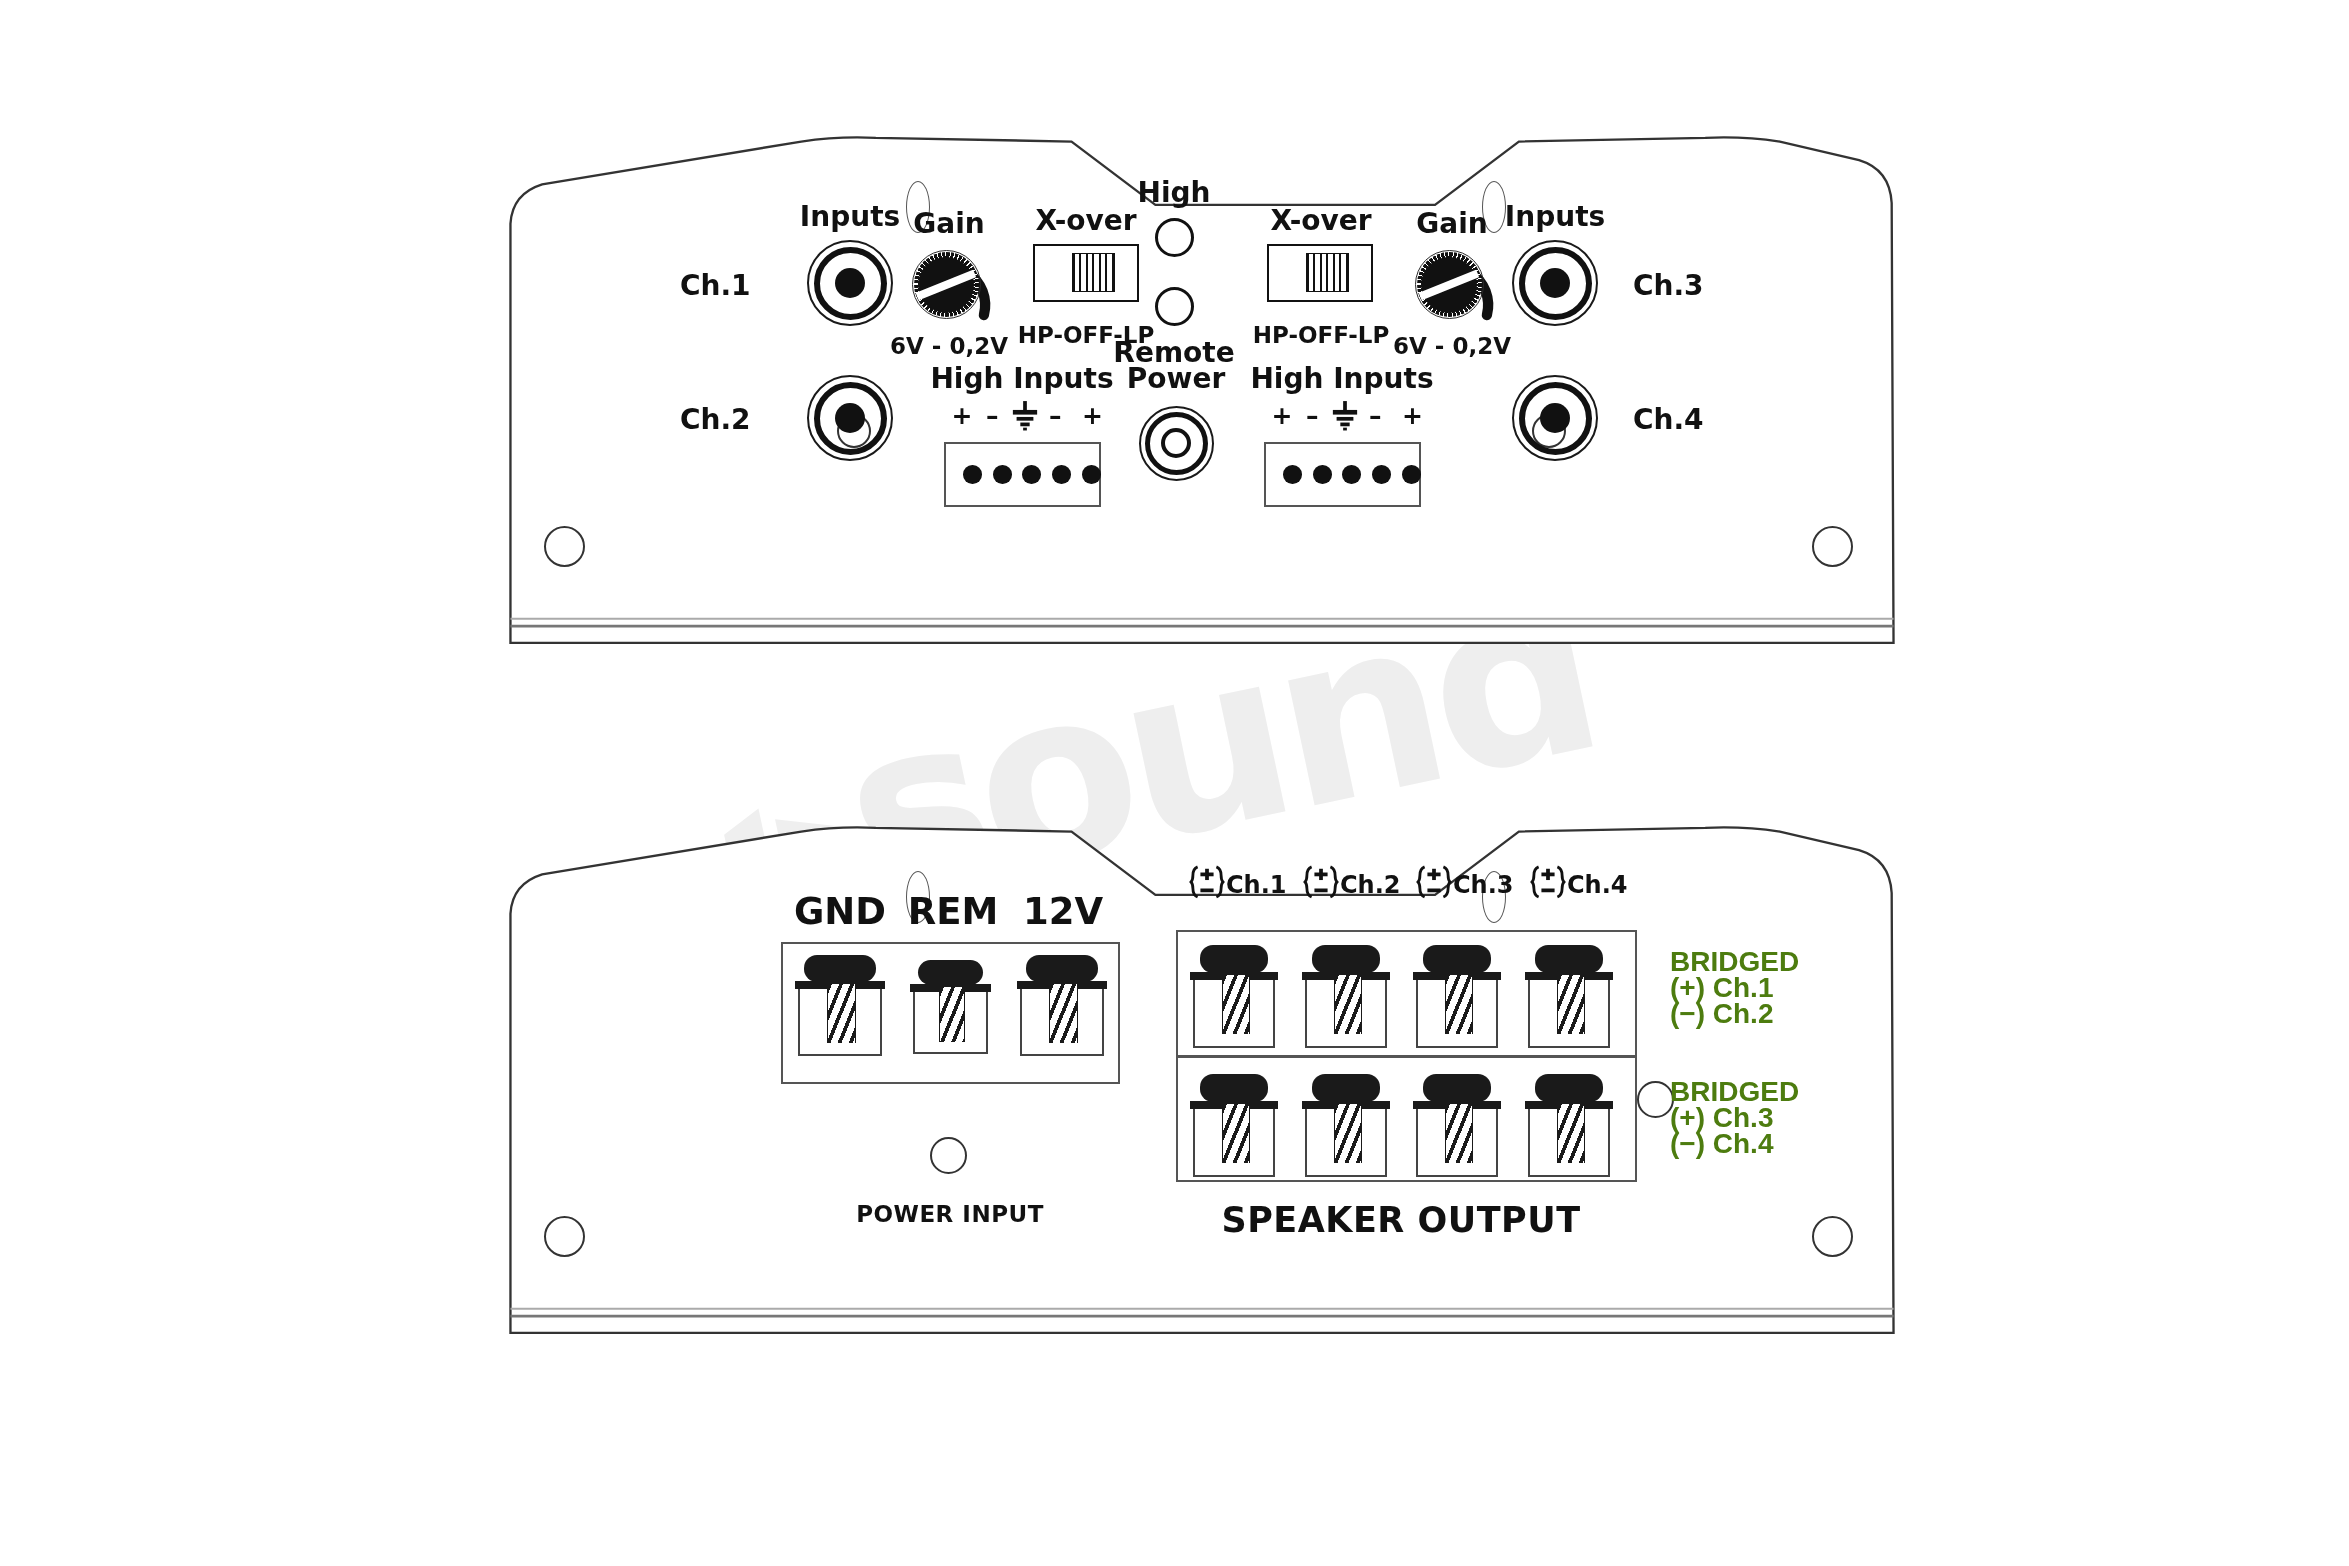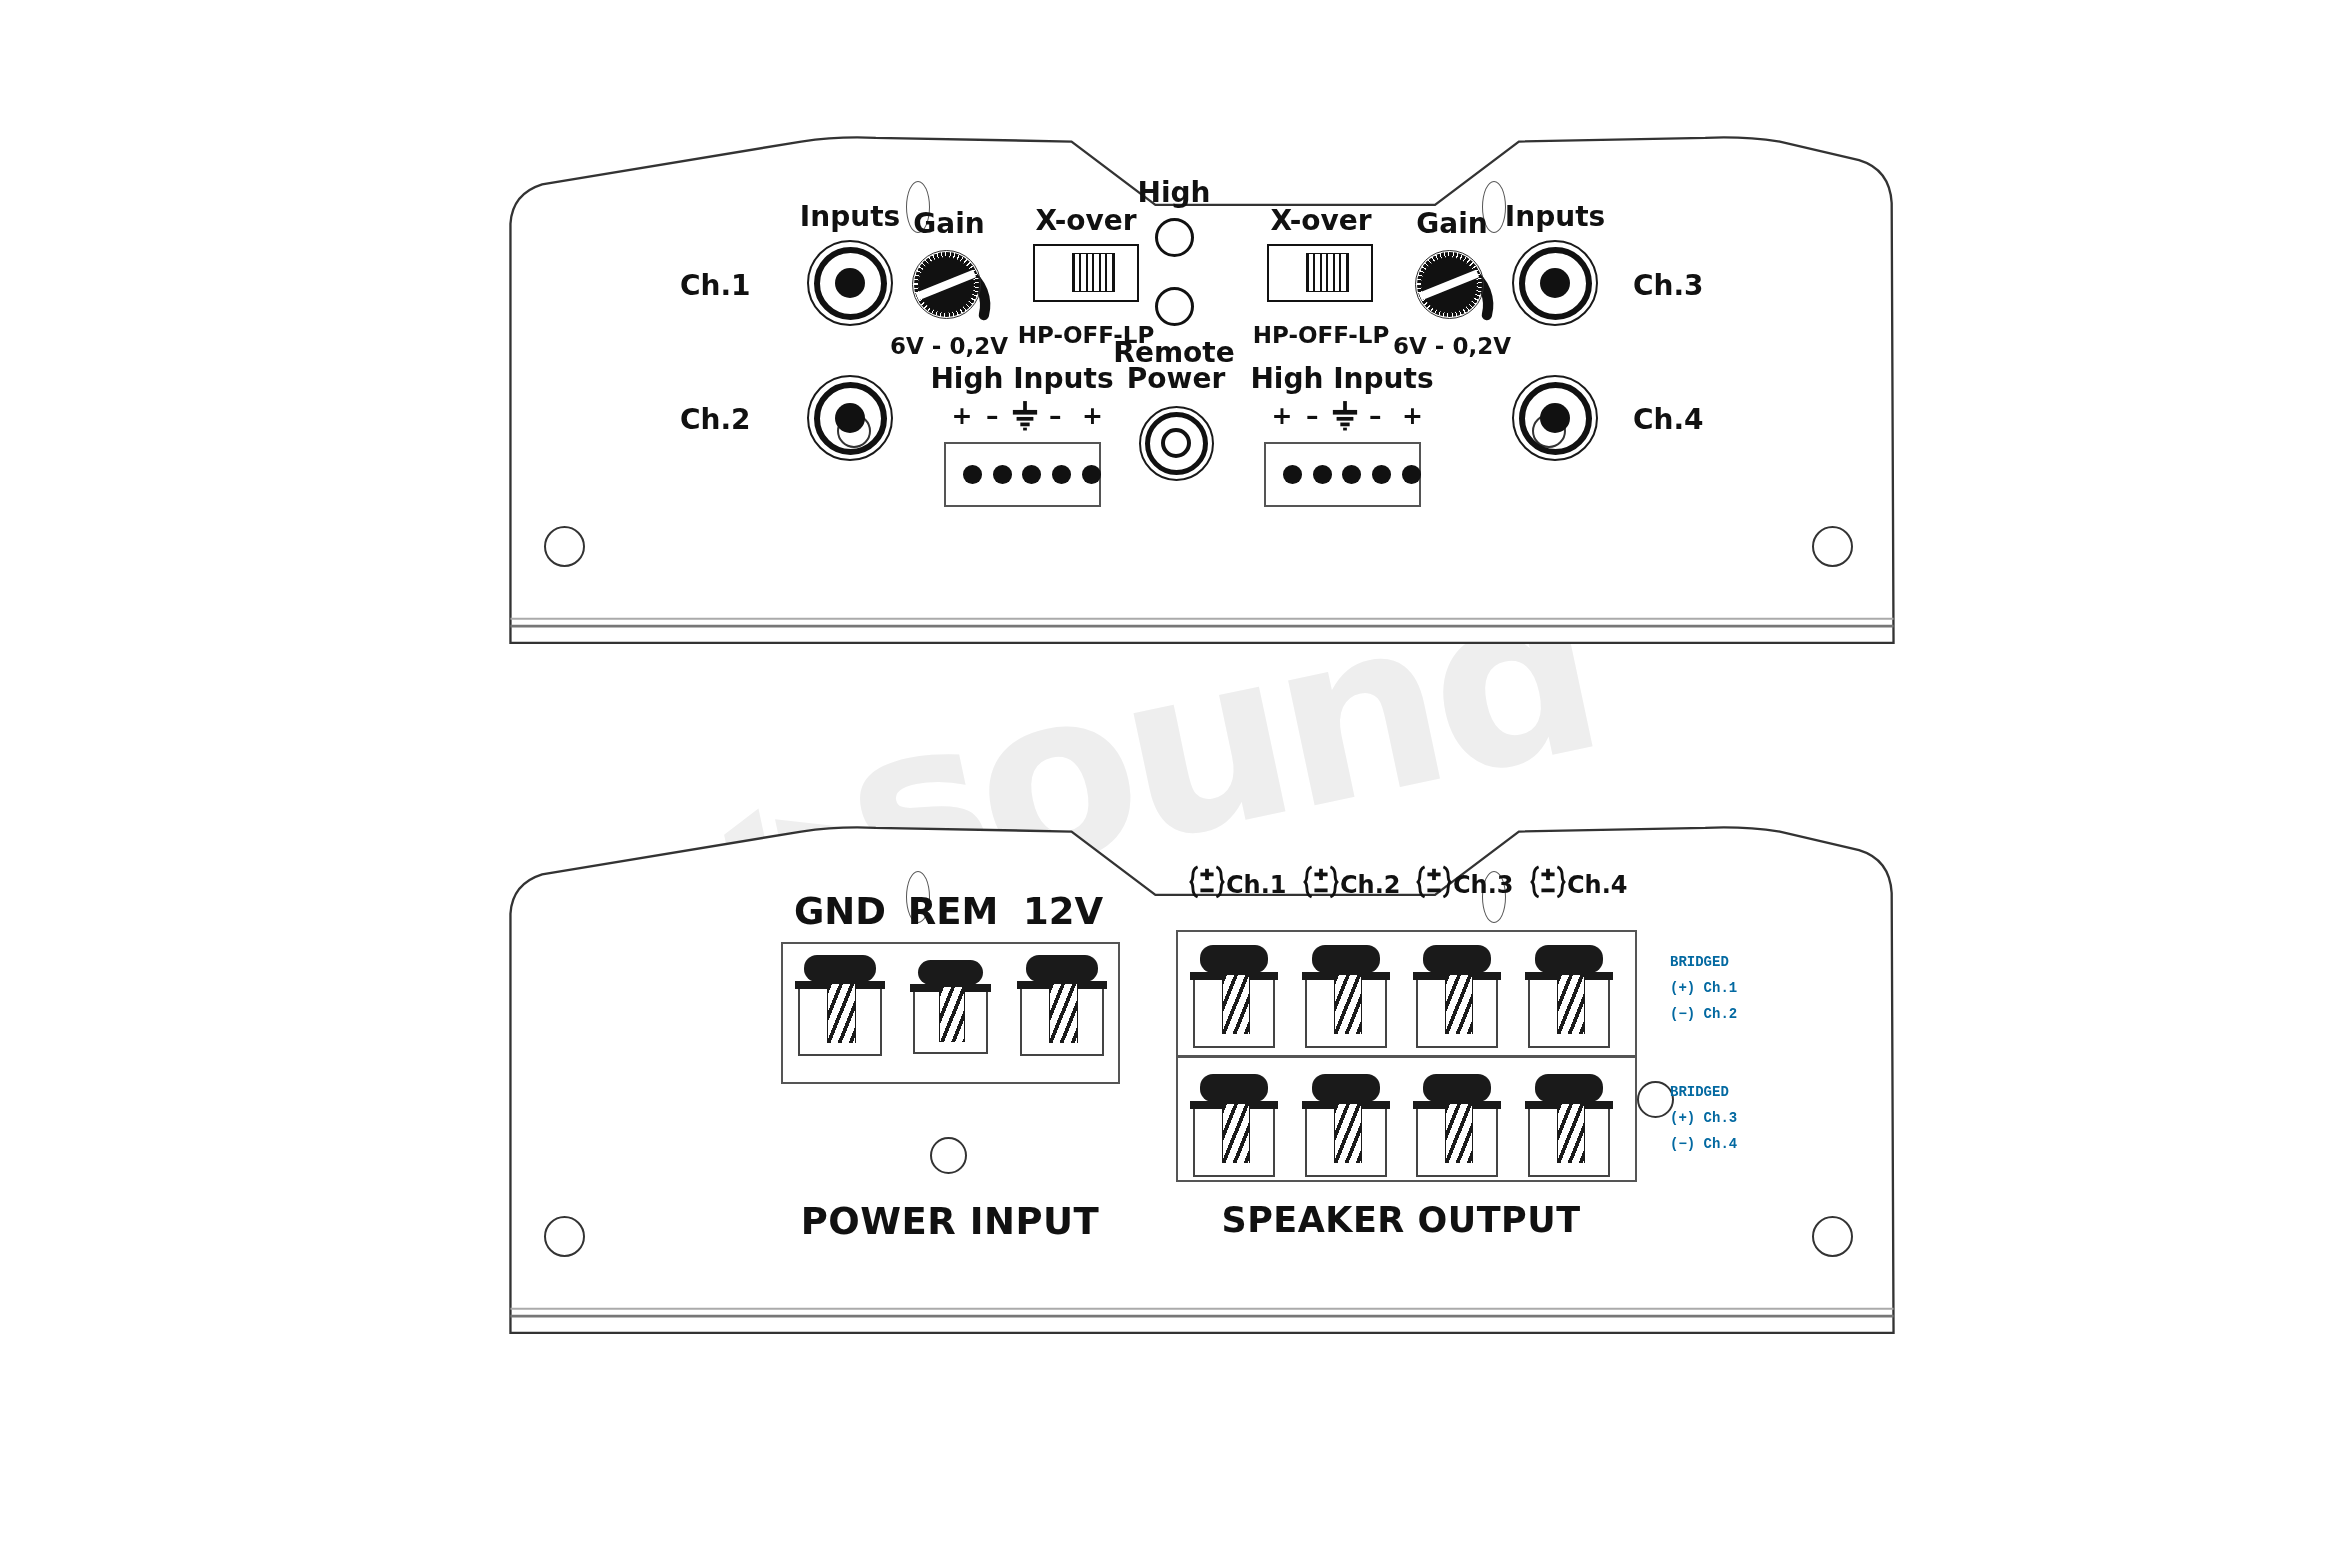--- a/index.html
+++ b/index.html
@@ -111,21 +111,21 @@
 
   .term-cell{position:absolute;}
   .term-box{position:absolute;border:2.8px solid #555;box-sizing:border-box;background:#fff;}
 
   
   .hole{position:absolute;border:2.8px solid #333;border-radius:50%;box-sizing:border-box;background:#fff;}
   .hole-oval{position:absolute;border:1.9px solid #555;border-radius:50%;box-sizing:border-box;background:#fff;}
 
   
   .pm-stack{position:absolute;font-family:"DejaVu Sans", sans-serif;font-weight:bold;font-size:19.6px;line-height:18.6px;color:#111;}
-  .bridged{position:absolute;font-family:Liberation Mono, monospace;font-weight:bold;font-size:14px;line-height:26px;color:#0369a1;white-space:nowrap;}
+  .bridged{position:absolute;font-family:Liberation Sans, sans-serif;font-weight:bold;font-size:28px;line-height:26px;color:#4d7c0f;white-space:nowrap;}
 </style>
 </head>
 <body>
 
 <div class="stage">
 
   <div class="watermark">
     <svg class="wm-mark" viewBox="0 0 230 210">
       <path d="M10 70 L60 40 L60 165 L10 140 Z" fill="#efefef"></path>
       <path d="M78 30 L120 10 L120 190 L78 170 Z" fill="#efefef"></path>
@@ -318,21 +318,21 @@
       </div>
       <div class="term-cell" style="left:505px;top:133px;width:108px;height:112px;">
         <div class="screw">
           <div class="notch"></div>
             <div class="head"></div>
             <div class="collar"></div>
             <div class="shaft"></div>
         </div>
       </div>
 
-      <div class="lbl c" style="left:447px;top:392px;font-size:37px;letter-spacing:0.5px;">POWER INPUT</div>
+      <div class="lbl c" style="left:447px;top:392px;font-size:23px;letter-spacing:0.5px;">POWER INPUT</div>
 
       <div class="pm-stack" style="left:688px;top:54px;">
         <svg width="32" height="47" viewBox="0 0 34 50" style="position:absolute;left:0;top:0;">
           <path d="M7 2 Q2 4 2 11 Q2 16 0 18 Q2 20 2 25 Q2 32 7 34" fill="none" stroke="#111" stroke-width="3"></path>
           <path d="M27 2 Q32 4 32 11 Q32 16 34 18 Q32 20 32 25 Q32 32 27 34" fill="none" stroke="#111" stroke-width="3"></path>
           <line x1="17" y1="4" x2="17" y2="16" stroke="#111" stroke-width="4"></line>
           <line x1="10" y1="10" x2="24" y2="10" stroke="#111" stroke-width="4"></line>
           <line x1="10" y1="27" x2="24" y2="27" stroke="#111" stroke-width="4"></line>
         </svg>
         <span style="position:absolute;left:35px;top:11.2px;font-size:24px;">Ch.1</span>

